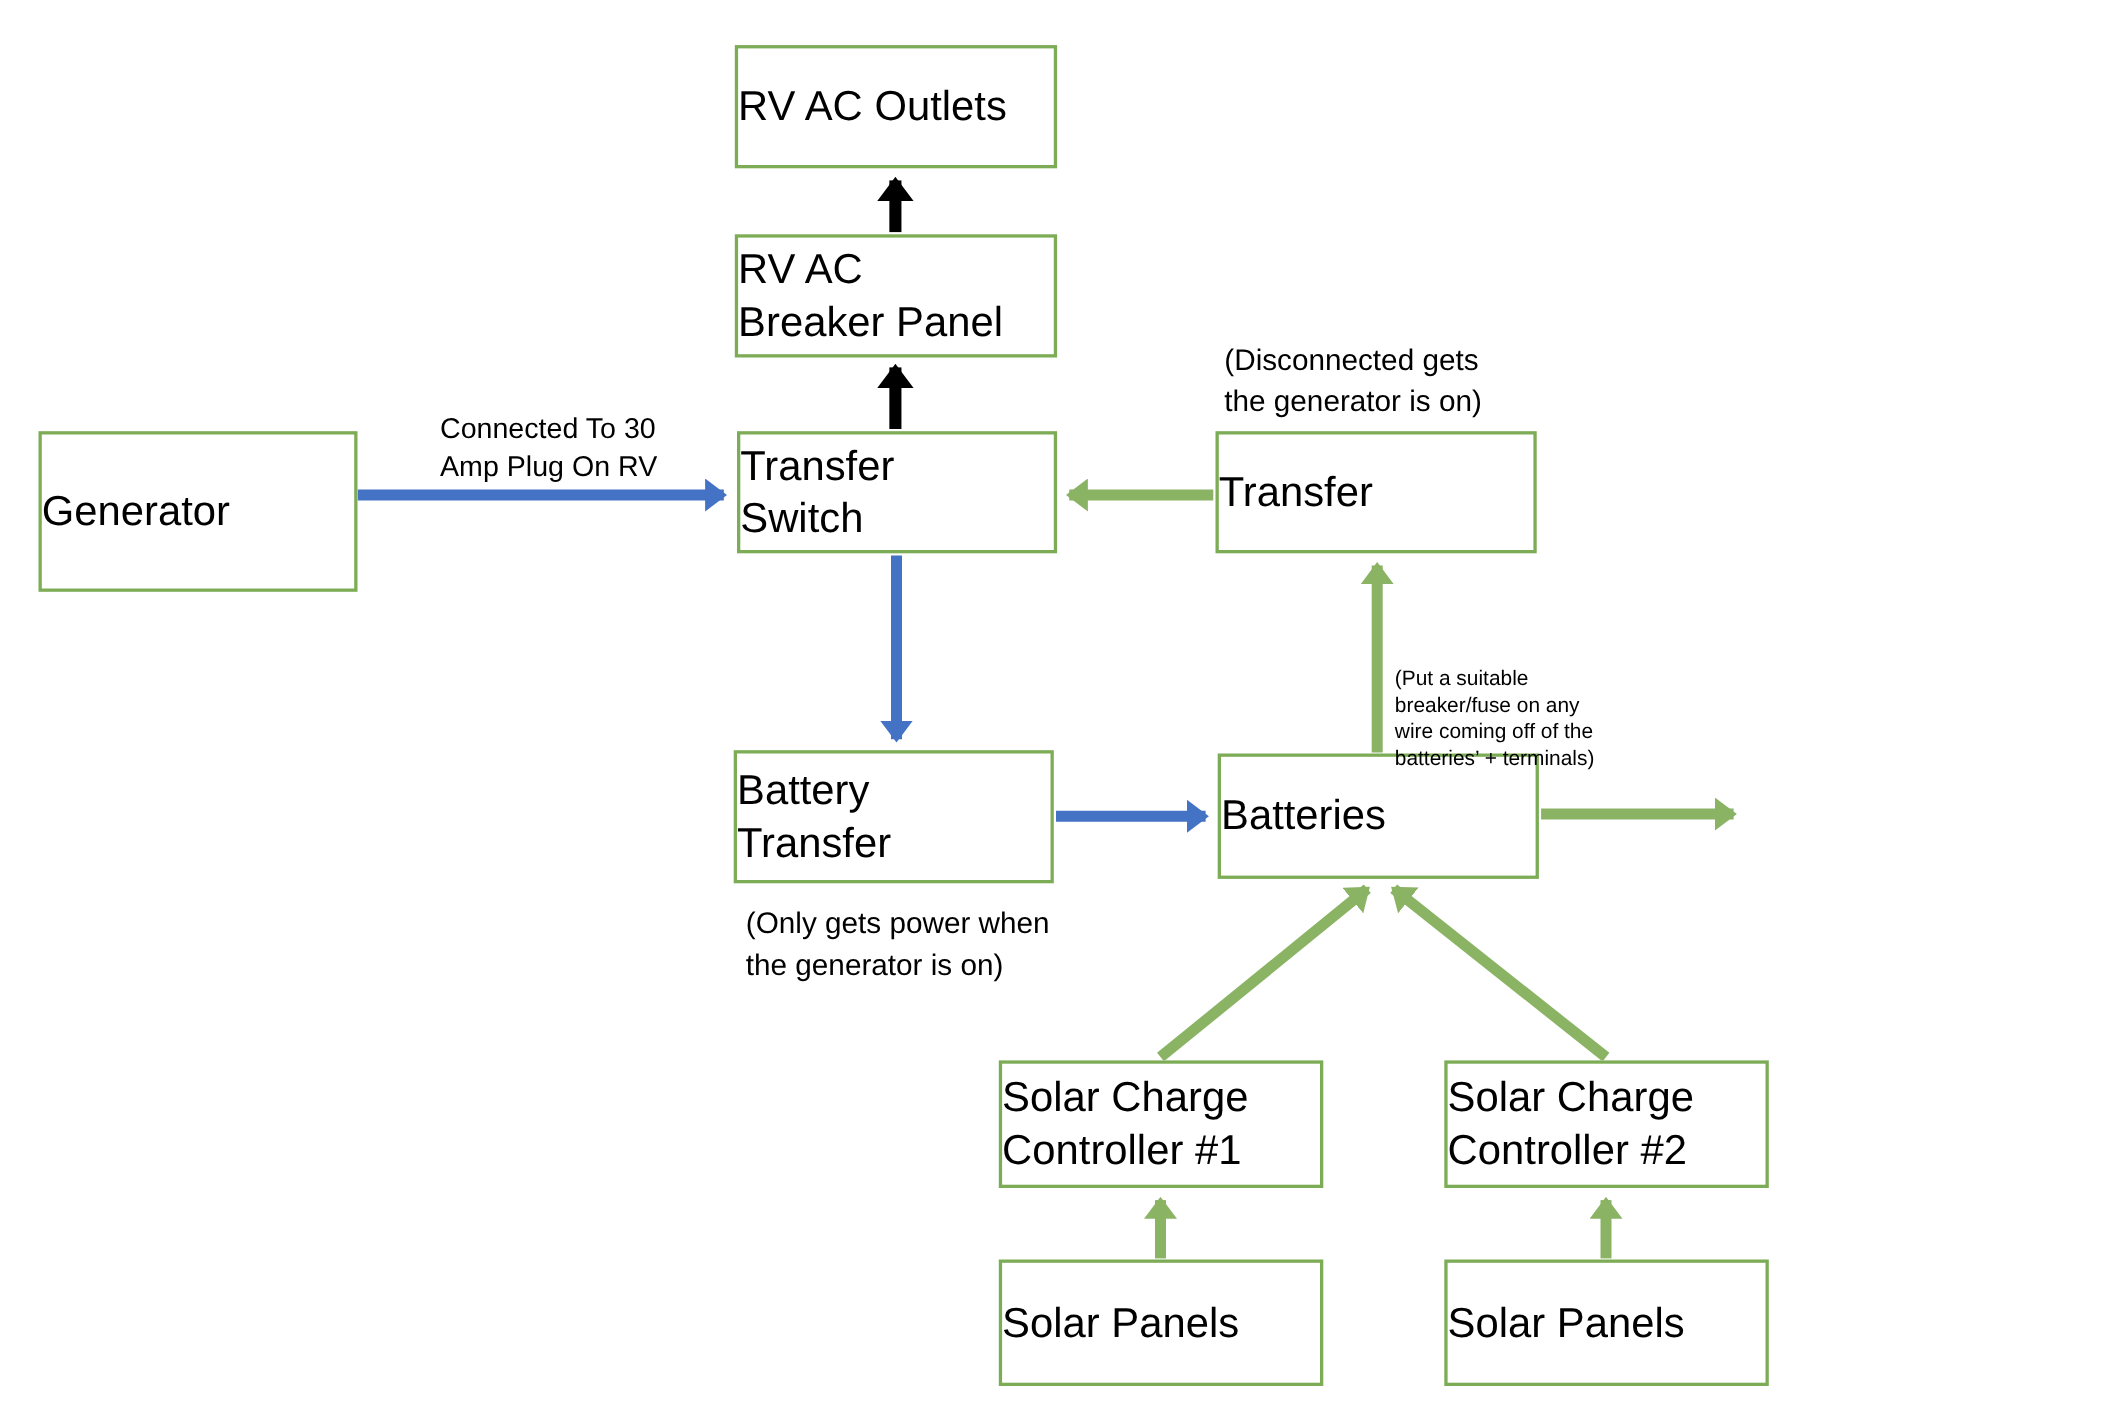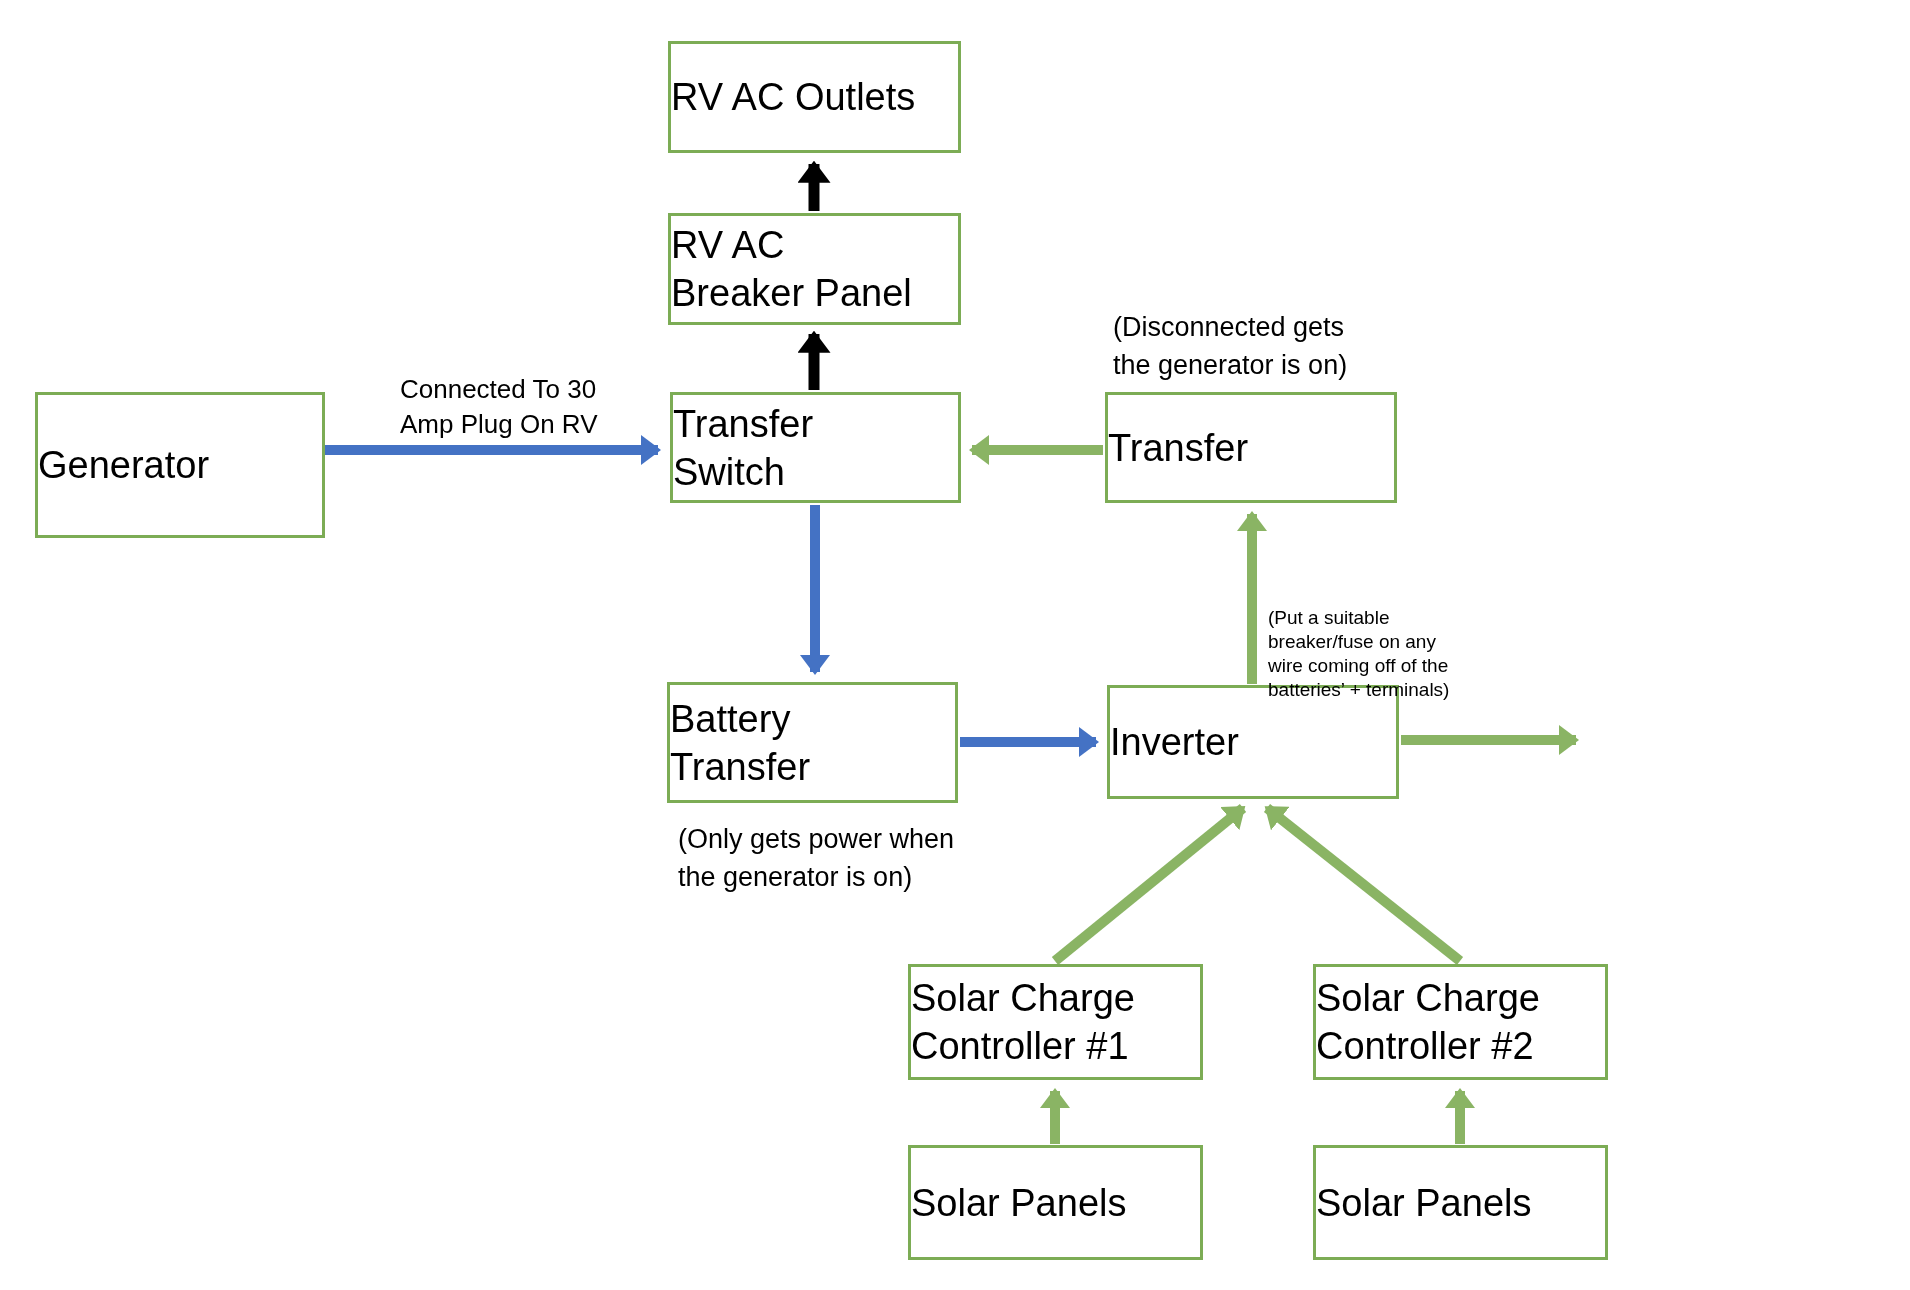--- a/index.html
+++ b/index.html
@@ -91,21 +91,21 @@
   <div class="box" style="left:1105px; top:392px; width:292px; height:111px;">
     <span>Transfer</span>
   </div>
 
   <div class="box" style="left:667px; top:682px; width:291px; height:121px;">
     <span>Battery</span>
     <span>Transfer</span>
   </div>
 
   <div class="box" style="left:1107px; top:685px; width:292px; height:114px;">
-    <span>Inverter</span>
+    <span>Batteries</span>
   </div>
 
 
   <div class="box" style="left:908px; top:964px; width:295px; height:116px;">
     <span>Solar Charge</span>
     <span>Controller #1</span>
   </div>
 
   <div class="box" style="left:1313px; top:964px; width:295px; height:116px;">
     <span>Solar Charge</span>

